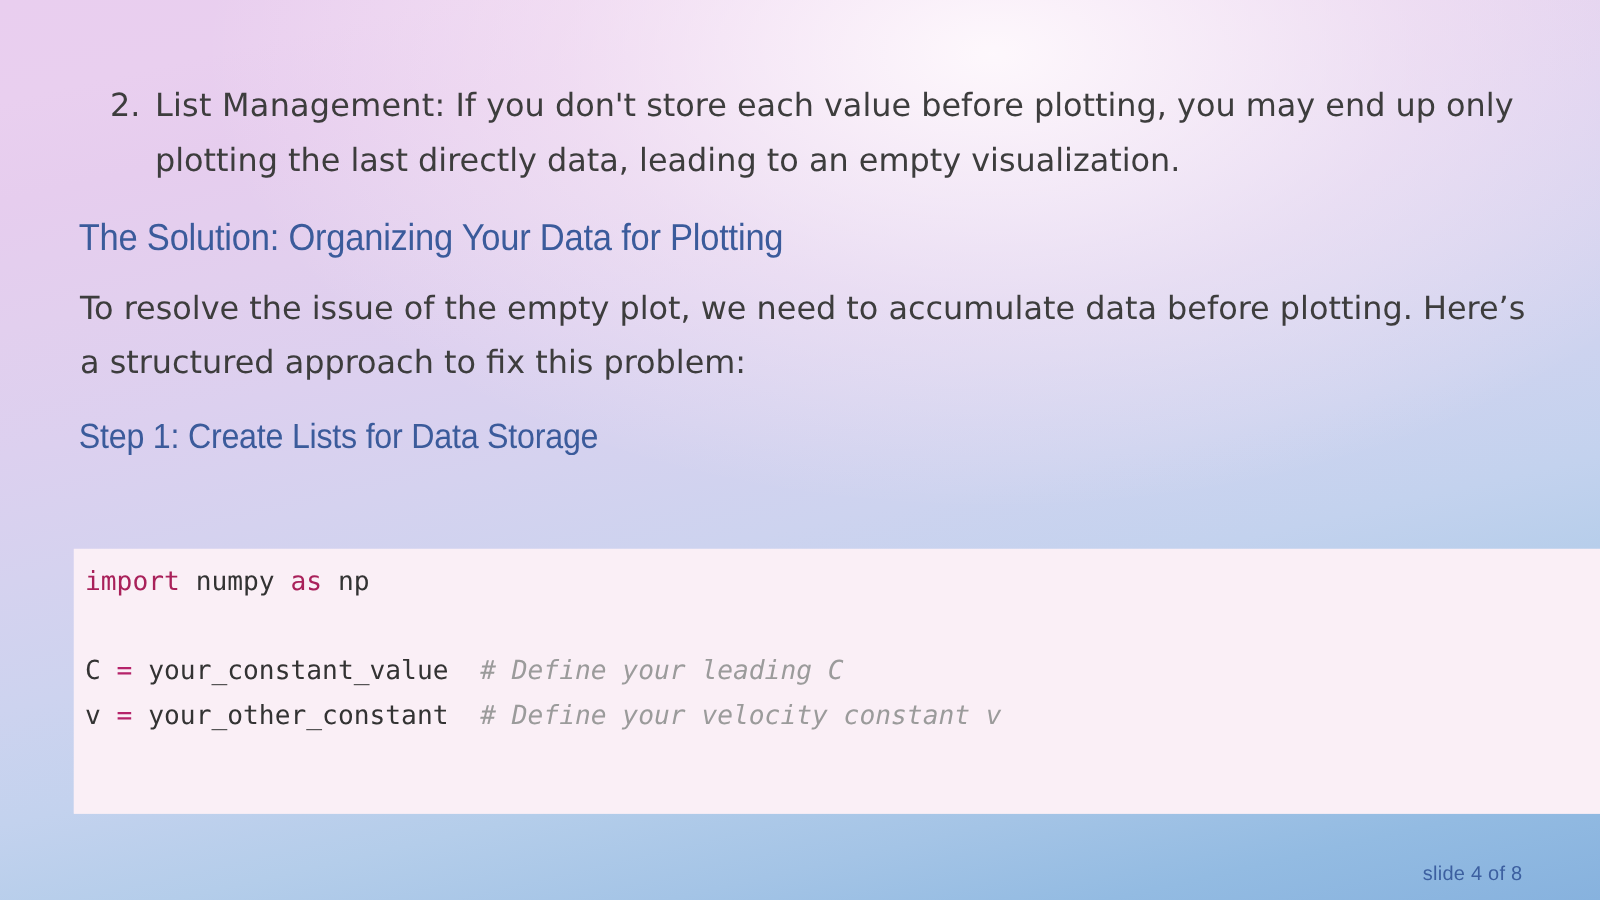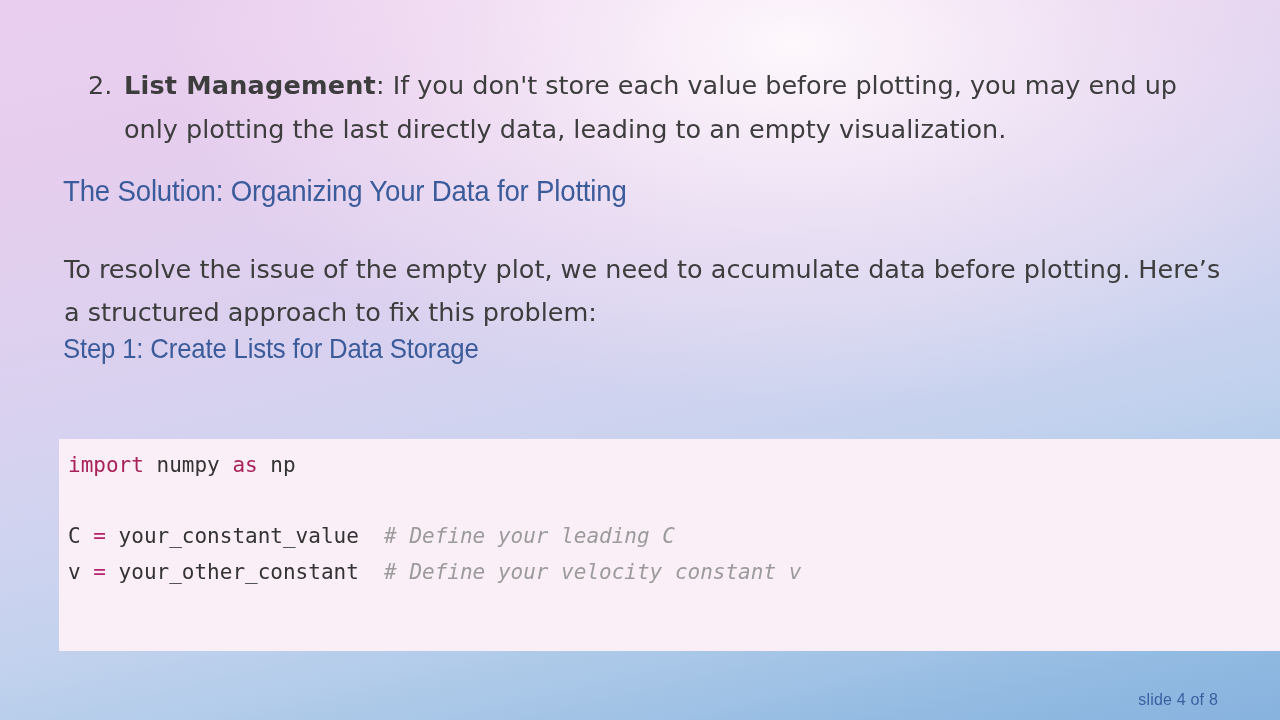--- a/index.html
+++ b/index.html
@@ -55,21 +55,21 @@
     flex: 0 0 56px;
     padding-left: 24px;
     box-sizing: border-box;
     color: #3d3d3d;
   }
   .list-body {
     flex: 1 1 auto;
     padding-left: 4px;
   }
   .list-body b {
-    font-weight: bold;
+    font-weight: normal;
     letter-spacing: 0.2px;
   }
 
   
   .h-major {
     position: absolute;
     left: 63px;
     font-family: "Liberation Sans", sans-serif;
     font-size: 30px;
     font-weight: normal;
@@ -84,21 +84,20 @@
 
   
   .para {
     position: absolute;
     left: 64px;
     width: 1170px;
     font-family: "DejaVu Sans", sans-serif;
     font-size: 25.5px;
     line-height: 43px;
     color: #3d3d3d;
-    margin-top: 22px;
   }
   #para-resolve { top: 226px; }
   #para-instead { top: 383px; }
 
   
   #code-block {
     position: absolute;
     left: 59px;
     top: 439px;
     width: 1277px;

